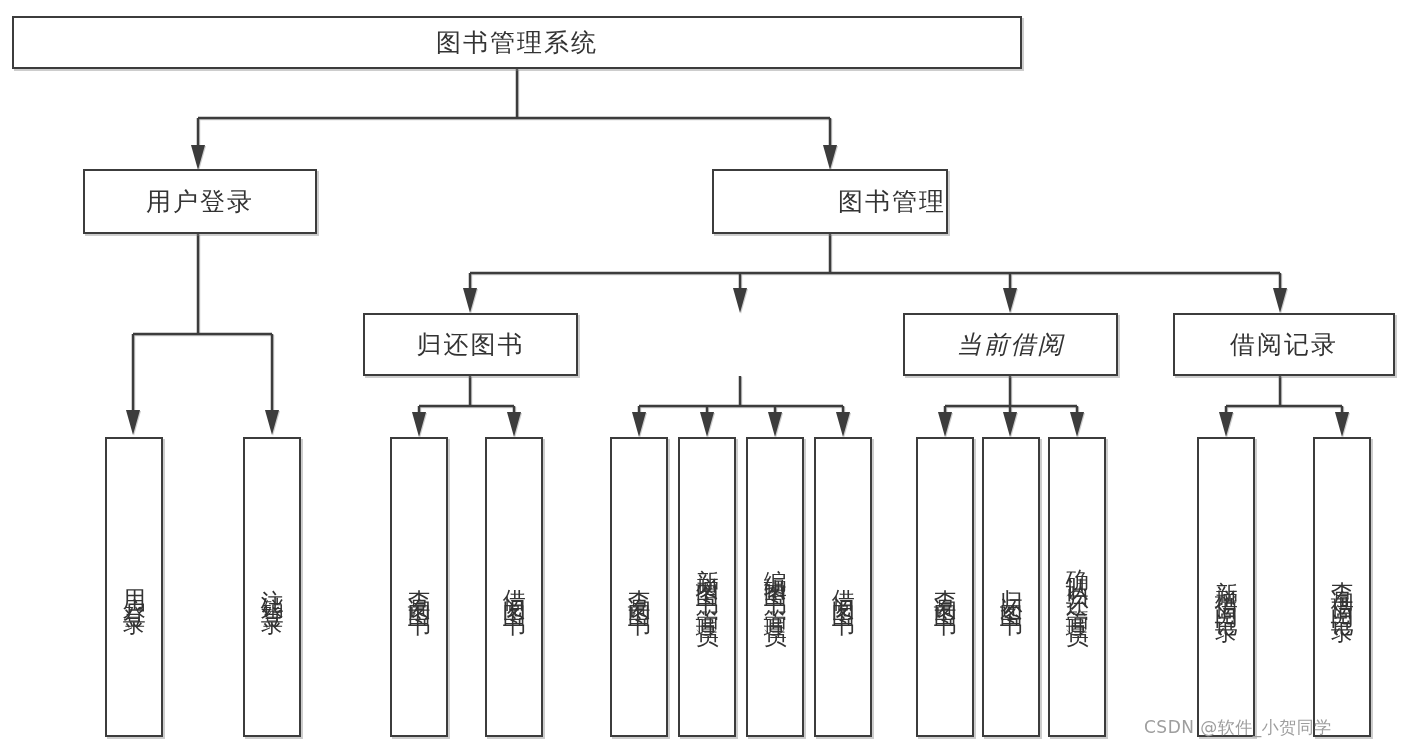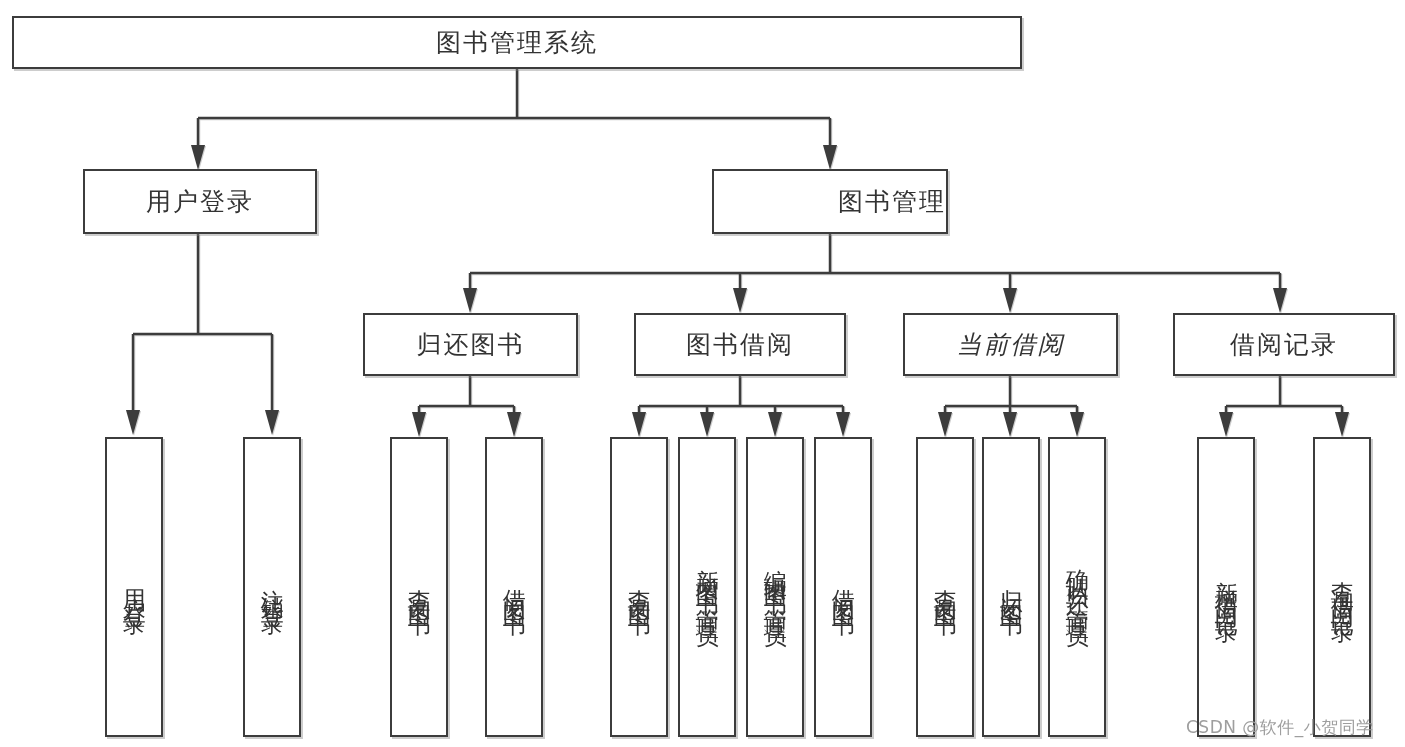--- a/index.html
+++ b/index.html
@@ -26,21 +26,21 @@
   .node .h-label {
     font-size: 25px; letter-spacing: 2px; white-space: nowrap;
     color: #333333; line-height: 1;
   }
   .leaf .v-label {
     writing-mode: vertical-rl; text-orientation: mixed;
     font-size: 23px; letter-spacing: 8px; line-height: 1.1;
     color: #333333; white-space: nowrap;
   }
   .watermark {
-    position: absolute; left: 1186px; top: 716px; width: 212px;
+    position: absolute; left: 1144px; top: 716px; width: 212px;
     font-size: 17px; letter-spacing: 0.5px; white-space: nowrap;
     color: #9e9e9e; z-index: 5;
   }
 </style>
 </head>
 <body>
 
 <div class="stage">
 
   <svg class="connectors" width="1405" height="747" viewBox="0 0 1405 747">
@@ -80,23 +80,20 @@
 
   <div class="node" style="left:83px; top:169px; width:234px; height:65px;">
     <span class="h-label">用户登录</span>
   </div>
   <div class="node" style="left:712px; top:169px; width:236px; height:65px;justify-content:flex-end;">
     <span class="h-label">图书管理</span>
   </div>
 
   <div class="node" style="left:363px; top:313px; width:215px; height:63px;">
     <span class="h-label">归还图书</span>
-  </div>
-  <div class="node" style="left:634px; top:313px; width:212px; height:63px;">
-    <span class="h-label">图书借阅</span>
   </div>
   <div class="node" style="left:903px; top:313px; width:215px; height:63px;font-style:italic;">
     <span class="h-label">当前借阅</span>
   </div>
   <div class="node" style="left:1173px; top:313px; width:222px; height:63px;">
     <span class="h-label">借阅记录</span>
   </div>
 
   <div class="node leaf" style="left:105px; top:437px; width:58px; height:300px;">
     <span class="v-label">用户登录</span>

